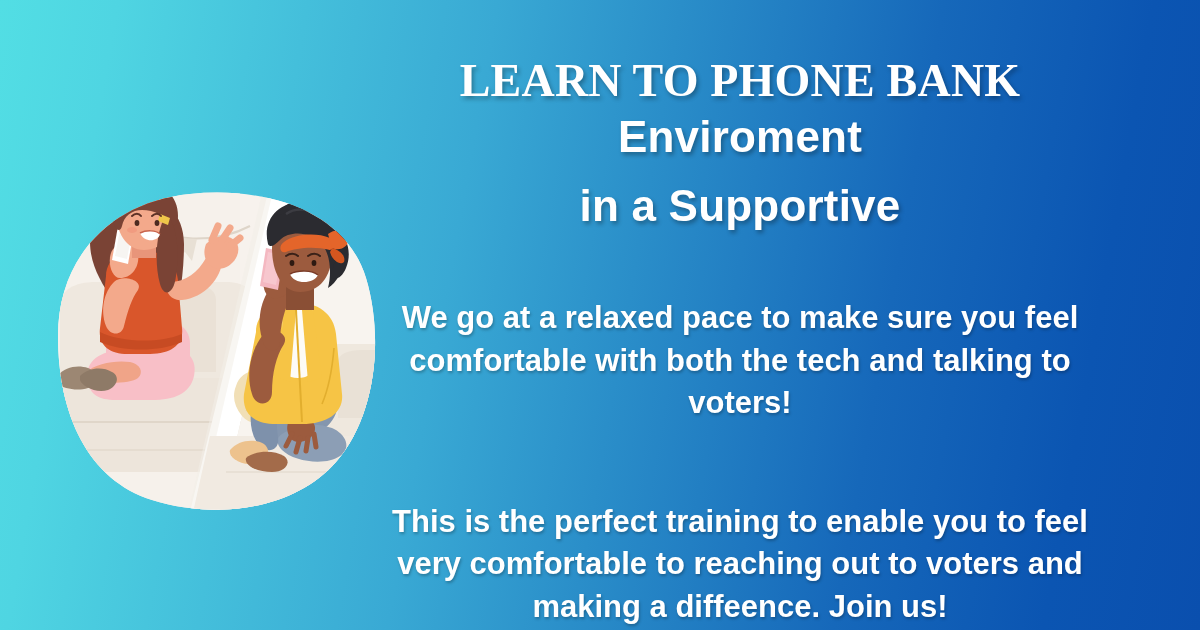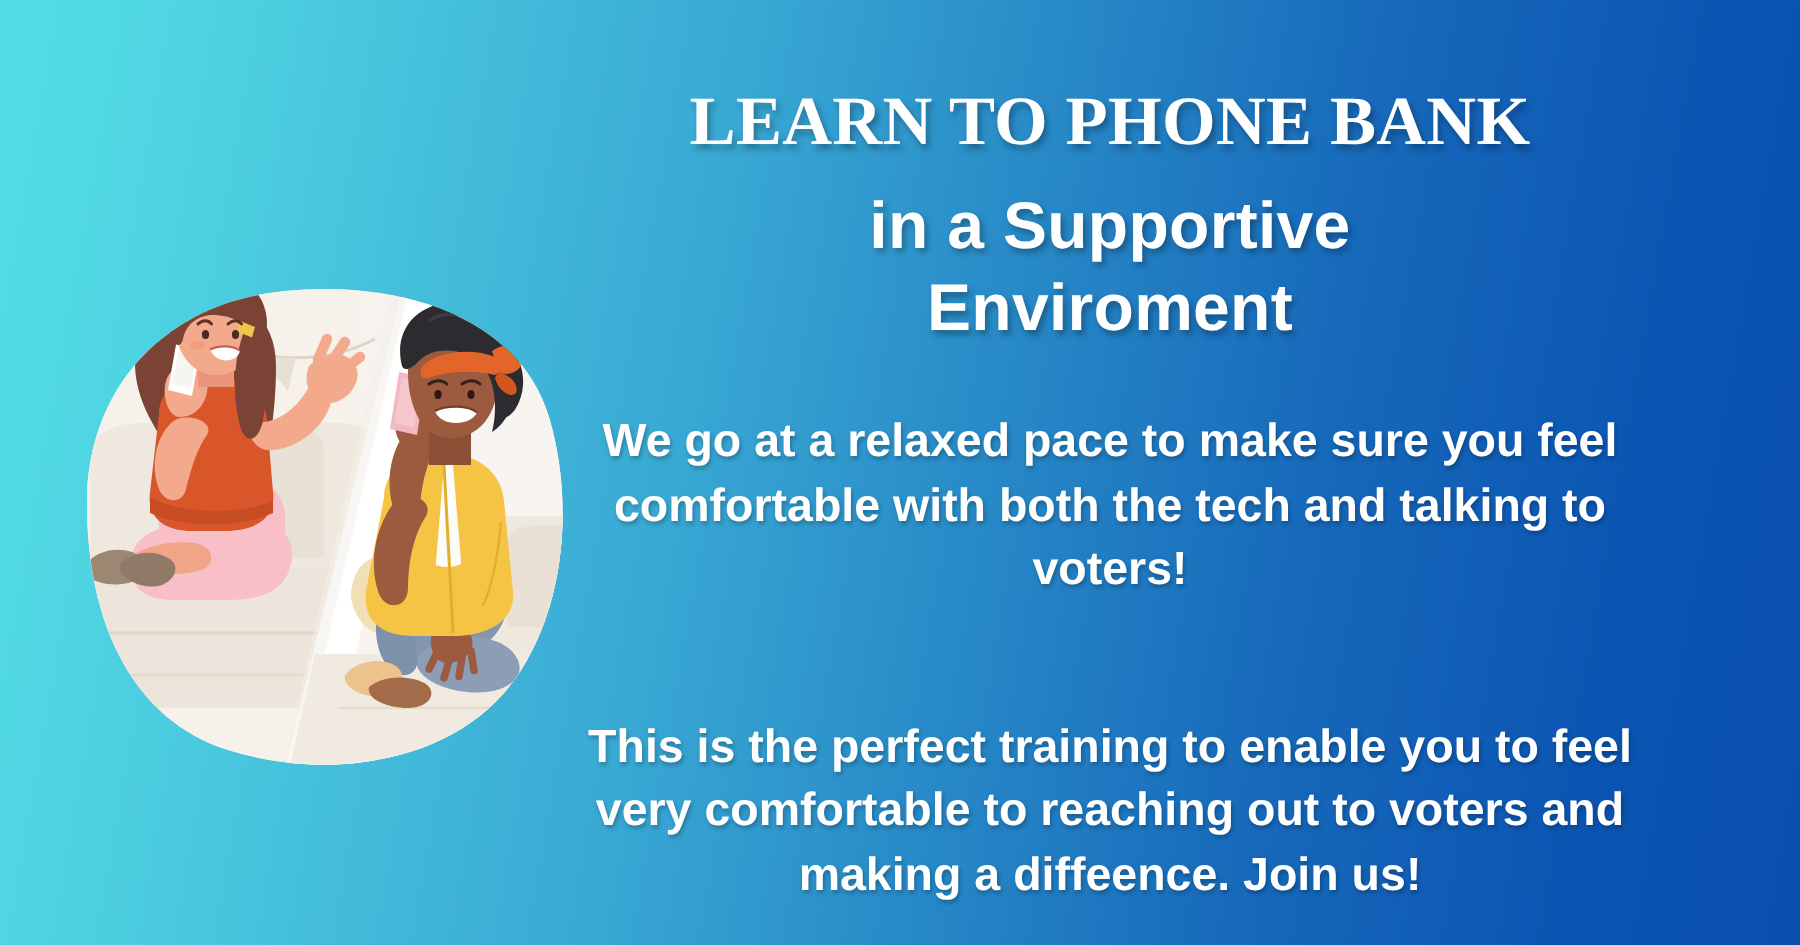--- a/index.html
+++ b/index.html
@@ -42,21 +42,21 @@
   }
   #title-line-1 { font-size:46px; margin-top:24px;font-family:Liberation Serif, serif; }
   #title-line-2 { font-size:44px; margin-top:18px; }
   #title-line-3 { font-size:44px; margin-top:4px; }
 
   .paragraph {
     color:#ffffff; font-weight:bold; font-size:31px;
     line-height:1.37; text-shadow:1px 2px 3px rgba(0,0,0,0.26);
     max-width:700px;
   }
-  #paragraph-1 { margin-top:42px; }
+  #paragraph-1 { margin-top:66px; }
   #paragraph-2 { margin-top:76px; }
 </style>
 </head>
 <body>
 
 <div id="poster">
 
   <div id="illustration">
     <svg viewBox="0 0 340 330" xmlns="http://www.w3.org/2000/svg" aria-hidden="true">
       <defs>
@@ -266,22 +266,22 @@
           </g>
         </g>
       </g>
     </svg>
   </div>
 
   <div id="text-col">
 
     <div class="headline" id="title-line-1">LEARN TO PHONE BANK</div>
 
+    <div class="headline" id="title-line-3">Enviroment</div>
+
     <div class="headline" id="title-line-2">in a Supportive</div>
-
-    <div class="headline" id="title-line-3">Enviroment</div>
 
     <div class="paragraph" id="paragraph-1">We go at a relaxed pace to make sure you feel comfortable with both the tech and talking to voters!</div>
 
     <div class="paragraph" id="paragraph-2">This is the perfect training to enable you to feel very comfortable to reaching out to voters and making a diffeence. Join us!</div>
   </div>
 
 </div>
 
 </body></html>

